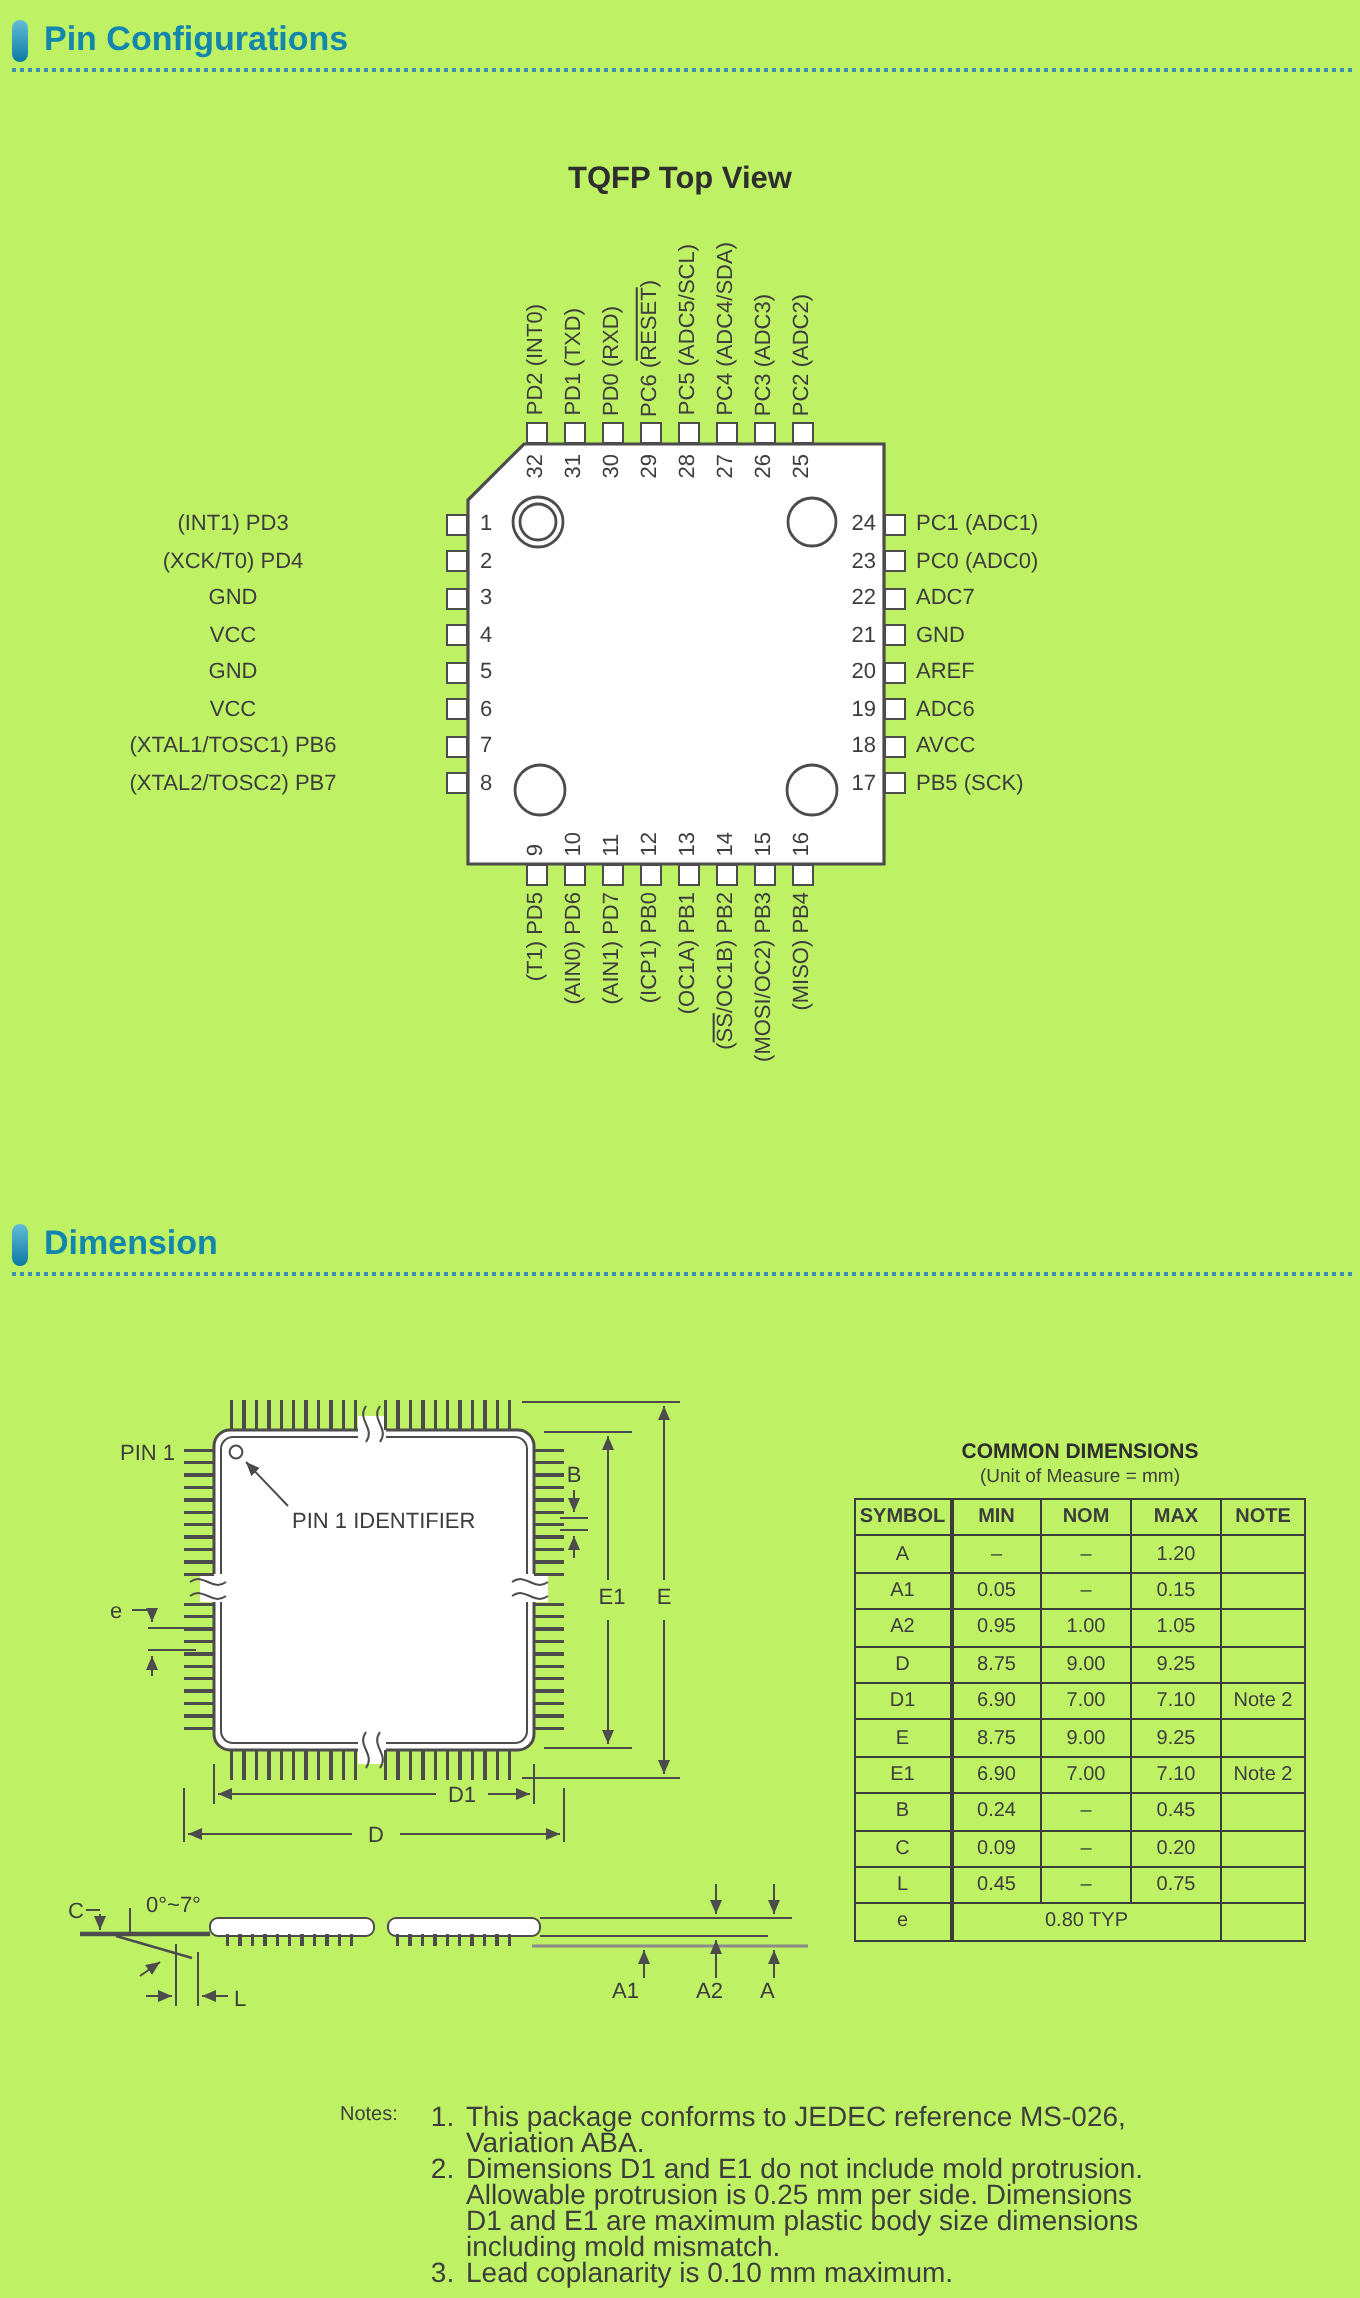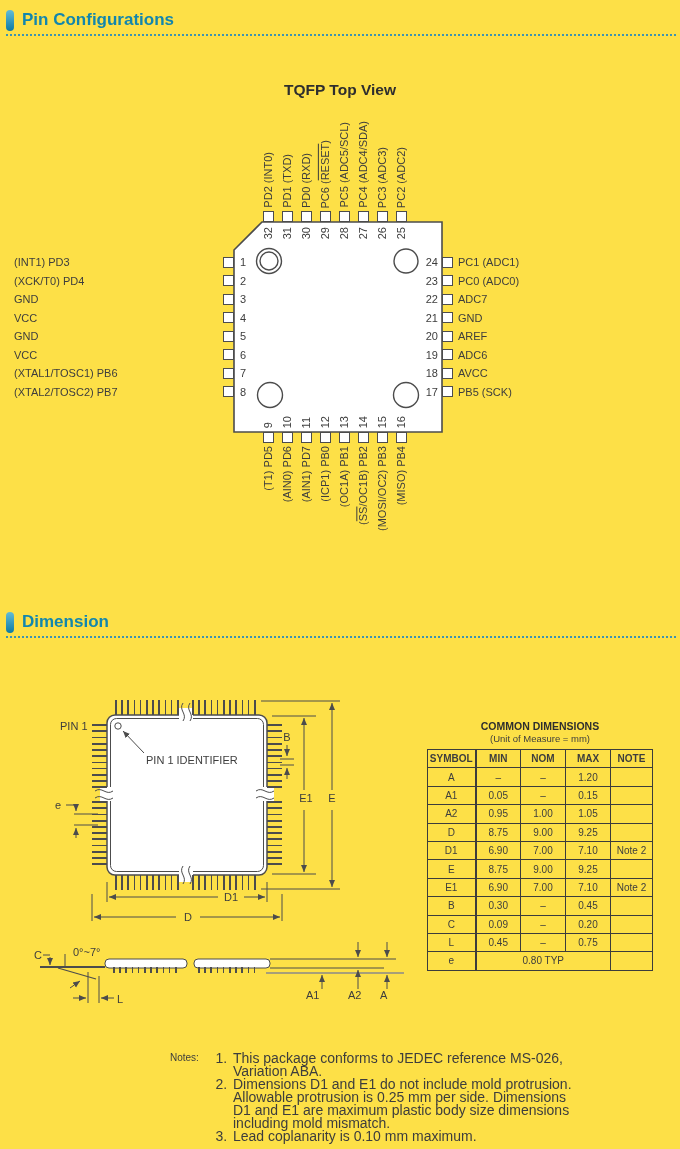--- a/index.html
+++ b/index.html
@@ -1,36 +1,36 @@
 <!DOCTYPE html>
 <html><head>
 <meta charset="utf-8">
 <style>
   html,body{margin:0;padding:0;background:#fff;}
-  .page{position:relative;width:680px;height:1149px;background:#fde047;overflow:hidden;
+  .page{position:relative;width:680px;height:1149px;background:#bef264;overflow:hidden;
         font-family:"Liberation Sans",sans-serif;color:#3d3d3d;}
 
   
   .sec{position:absolute;left:6px;right:4px;}
   #sec1{top:8px;} #sec2{top:610px;}
   .sec-row{display:flex;align-items:center;gap:8px;height:24px;}
   .bar{width:8px;height:21px;border-radius:4px;background:linear-gradient(180deg,#63bcd6,#0c7aa4);}
   .sec-title{font-size:17px;font-weight:bold;color:#1286ad;}
   .dots{border-bottom:2px dotted #3d93b0;margin-top:2px;}
 
   
   #pinout{position:absolute;left:0;top:75px;width:680px;height:540px;}
   .pin-title{position:absolute;top:6px;left:0;width:680px;text-align:center;
              font-size:15.5px;font-weight:bold;color:#2e2e2e;}
   #chip-svg{position:absolute;left:0;top:0;}
   .pad{width:11px;height:11px;border:1.5px solid #4c4c4c;box-sizing:border-box;background:#fff;flex:0 0 auto;}
   #pins-left{position:absolute;left:14px;top:177.8px;}
   #pins-right{position:absolute;left:416px;top:177.8px;}
   .prow{display:flex;align-items:center;height:18.5px;font-size:11px;white-space:nowrap;}
-  .plabel{width:205px;text-align:left;margin-right:4px;}
+  .plabel{width:205px;text-align:center;margin-right:4px;}
   .pnum{margin-left:6px;width:24px;text-align:left;}
   .pnum.r{margin:0 4px 0 0;width:22px;text-align:right;}
   .plabel.r{width:auto;text-align:left;margin:0 0 0 5px;}
   #pins-top{position:absolute;left:258.5px;top:136px;display:flex;}
   #pins-bottom{position:absolute;left:258.5px;top:357px;display:flex;}
   .pcell{position:relative;width:19px;height:11px;}
   .pcell .pad{position:absolute;left:4px;top:0;}
   .vtx{position:absolute;left:50%;writing-mode:vertical-rl;white-space:nowrap;
        font-size:11px;line-height:12px;transform:translateX(-50%) rotate(180deg);}
   .vlabel-top{bottom:14px;} .vnum-top{top:16px;}
@@ -479,21 +479,21 @@
   <tr>
     <td>E1</td>
     <td>6.90</td>
     <td>7.00</td>
     <td>7.10</td>
     <td>Note 2</td>
   </tr>
 
   <tr>
     <td>B</td>
-    <td>0.30</td>
+    <td>0.24</td>
     <td>–</td>
     <td>0.45</td>
     <td></td>
   </tr>
 
   <tr>
     <td>C</td>
     <td>0.09</td>
     <td>–</td>
     <td>0.20</td>

